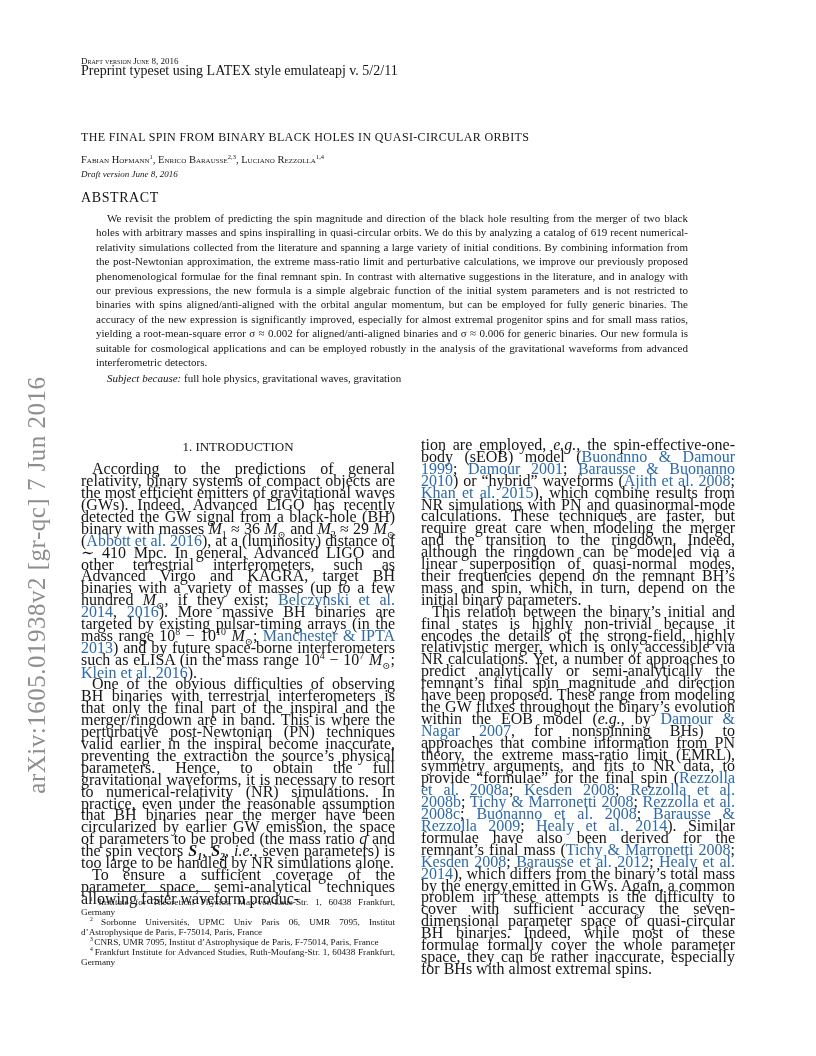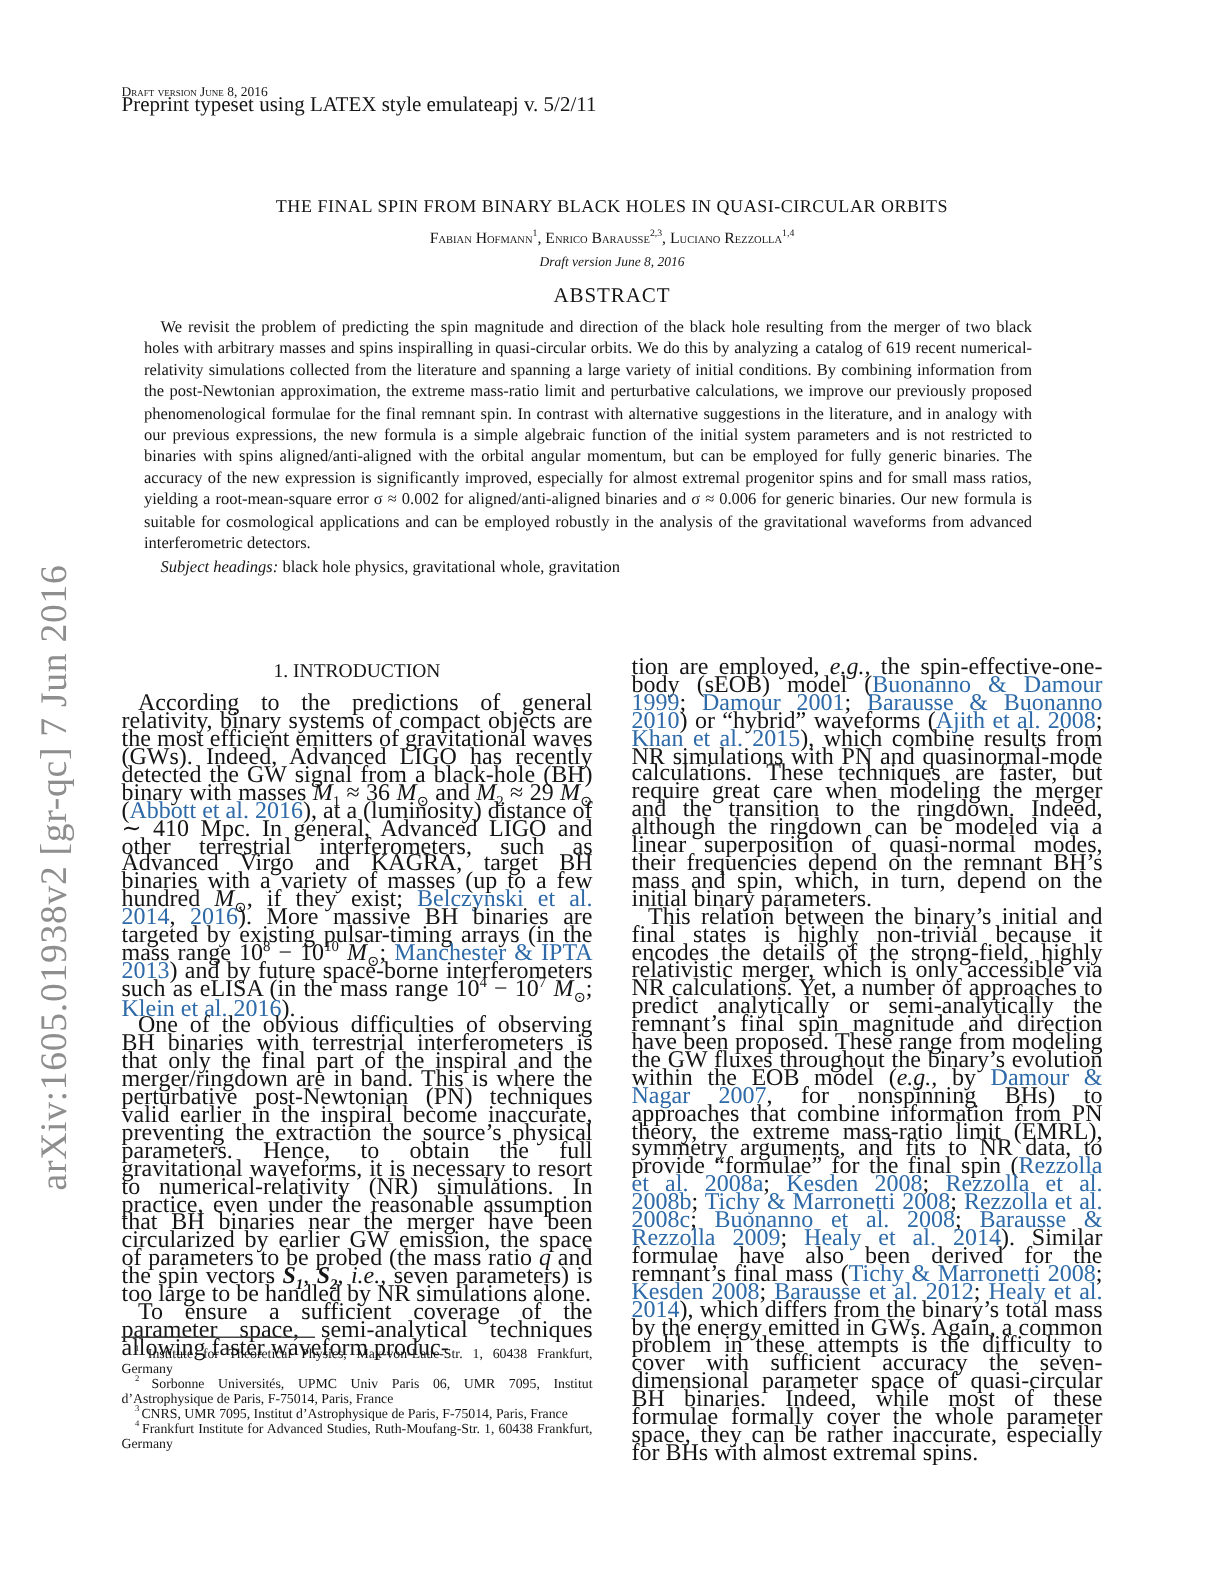--- a/index.html
+++ b/index.html
@@ -11,21 +11,21 @@
   .topmatter{position:absolute;left:81px;top:56px;}
   .draft-line{font-variant:small-caps;font-size:9px;line-height:10px;}
   .preprint-line{font-size:14px;line-height:10px;}
 
   .arxiv-label{
     position:absolute;left:37px;top:585px;
     transform:translate(-50%,-50%) rotate(-90deg);
     white-space:nowrap;font-size:25px;letter-spacing:0.5px;color:var(--arxiv_gray);
   }
 
-  .title-block{position:absolute;left:81px;top:130px;width:654px;text-align:center;}
+  .title-block{position:absolute;left:81px;top:130px;width:654px;}
   .paper-title{font-size:12px;letter-spacing:0.35px;}
   .authors-line{margin-top:9px;font-variant:small-caps;font-size:10.5px;}
   .draft-version{margin-top:4px;font-style:italic;font-size:9px;}
   .abstract-heading{margin-top:11px;font-size:14px;letter-spacing:0.6px;}
 
   .abstract-wrap{position:absolute;left:96px;top:211px;width:592px;}
   .abstract-text{font-size:11px;line-height:14.4px;text-align:justify;text-indent:11px;}
   .subject-line{margin-top:3px;font-size:11px;text-indent:11px;}
 
   .column{position:absolute;top:439px;width:314px;}
@@ -59,21 +59,21 @@
 
 <div class="title-block">
   <div class="paper-title">THE FINAL SPIN FROM BINARY BLACK HOLES IN QUASI-CIRCULAR ORBITS</div>
   <div class="authors-line"><span>Fabian Hofmann</span><span class="seg-sup">1</span><span>, Enrico Barausse</span><span class="seg-sup">2,3</span><span>, Luciano Rezzolla</span><span class="seg-sup">1,4</span></div>
   <div class="draft-version">Draft version June 8, 2016</div>
   <div class="abstract-heading">ABSTRACT</div>
 </div>
 
 <div class="abstract-wrap">
   <div class="abstract-text">We revisit the problem of predicting the spin magnitude and direction of the black hole resulting from the merger of two black holes with arbitrary masses and spins inspiralling in quasi-circular orbits. We do this by analyzing a catalog of 619 recent numerical-relativity simulations collected from the literature and spanning a large variety of initial conditions. By combining information from the post-Newtonian approximation, the extreme mass-ratio limit and perturbative calculations, we improve our previously proposed phenomenological formulae for the final remnant spin. In contrast with alternative suggestions in the literature, and in analogy with our previous expressions, the new formula is a simple algebraic function of the initial system parameters and is not restricted to binaries with spins aligned/anti-aligned with the orbital angular momentum, but can be employed for fully generic binaries. The accuracy of the new expression is significantly improved, especially for almost extremal progenitor spins and for small mass ratios, yielding a root-mean-square error σ ≈ 0.002 for aligned/anti-aligned binaries and σ ≈ 0.006 for generic binaries. Our new formula is suitable for cosmological applications and can be employed robustly in the analysis of the gravitational waveforms from advanced interferometric detectors.</div>
-  <div class="subject-line"><span class="seg-i">Subject headings:</span><span> black hole physics, gravitational whole, gravitation</span></div>
+  <div class="subject-line"><span class="seg-i">Subject because:</span><span> full hole physics, gravitational waves, gravitation</span></div>
 </div>
 
 <div class="column col-left">
   <div class="section-heading">1. INTRODUCTION</div>
   <div>
       <p class="para"><span>According to the predictions of general relativity, binary systems of compact objects are the most efficient emitters of gravitational waves (GWs). Indeed, Advanced LIGO has recently detected the GW signal from a black-hole (BH) binary with masses </span><span class="seg-i">M</span><span class="seg-sub">1</span><span> ≈ 36 </span><span class="seg-i">M</span><span class="seg-sub">⊙</span><span> and </span><span class="seg-i">M</span><span class="seg-sub">2</span><span> ≈ 29 </span><span class="seg-i">M</span><span class="seg-sub">⊙</span><span> (</span><span class="seg-link">Abbott et al. 2016</span><span>), at a (luminosity) distance of ∼ 410 Mpc. In general, Advanced LIGO and other terrestrial interferometers, such as Advanced Virgo and KAGRA, target BH binaries with a variety of masses (up to a few hundred </span><span class="seg-i">M</span><span class="seg-sub">⊙</span><span>, if they exist; </span><span class="seg-link">Belczynski et al. 2014</span><span>, </span><span class="seg-link">2016</span><span>). More massive BH binaries are targeted by existing pulsar-timing arrays (in the mass range 10</span><span class="seg-sup">8</span><span> − 10</span><span class="seg-sup">10</span><span> </span><span class="seg-i">M</span><span class="seg-sub">⊙</span><span>; </span><span class="seg-link">Manchester &amp; IPTA 2013</span><span>) and by future space-borne interferometers such as eLISA (in the mass range 10</span><span class="seg-sup">4</span><span> − 10</span><span class="seg-sup">7</span><span> </span><span class="seg-i">M</span><span class="seg-sub">⊙</span><span>; </span><span class="seg-link">Klein et al. 2016</span><span>).</span></p>
       <p class="para"><span>One of the obvious difficulties of observing BH binaries with terrestrial interferometers is that only the final part of the inspiral and the merger/ringdown are in band. This is where the perturbative post-Newtonian (PN) techniques valid earlier in the inspiral become inaccurate, preventing the extraction the source’s physical parameters. Hence, to obtain the full gravitational waveforms, it is necessary to resort to numerical-relativity (NR) simulations. In practice, even under the reasonable assumption that BH binaries near the merger have been circularized by earlier GW emission, the space of parameters to be probed (the mass ratio </span><span class="seg-i">q</span><span> and the spin vectors </span><span class="seg-bi">S</span><span class="seg-bisub">1</span><span>, </span><span class="seg-bi">S</span><span class="seg-bisub">2</span><span>, </span><span class="seg-i">i.e.,</span><span> seven parameters) is too large to be handled by NR simulations alone.</span></p>
       <p class="para"><span>To ensure a sufficient coverage of the parameter space, semi-analytical techniques allowing faster waveform produc-</span></p>
     </div>
 </div>

